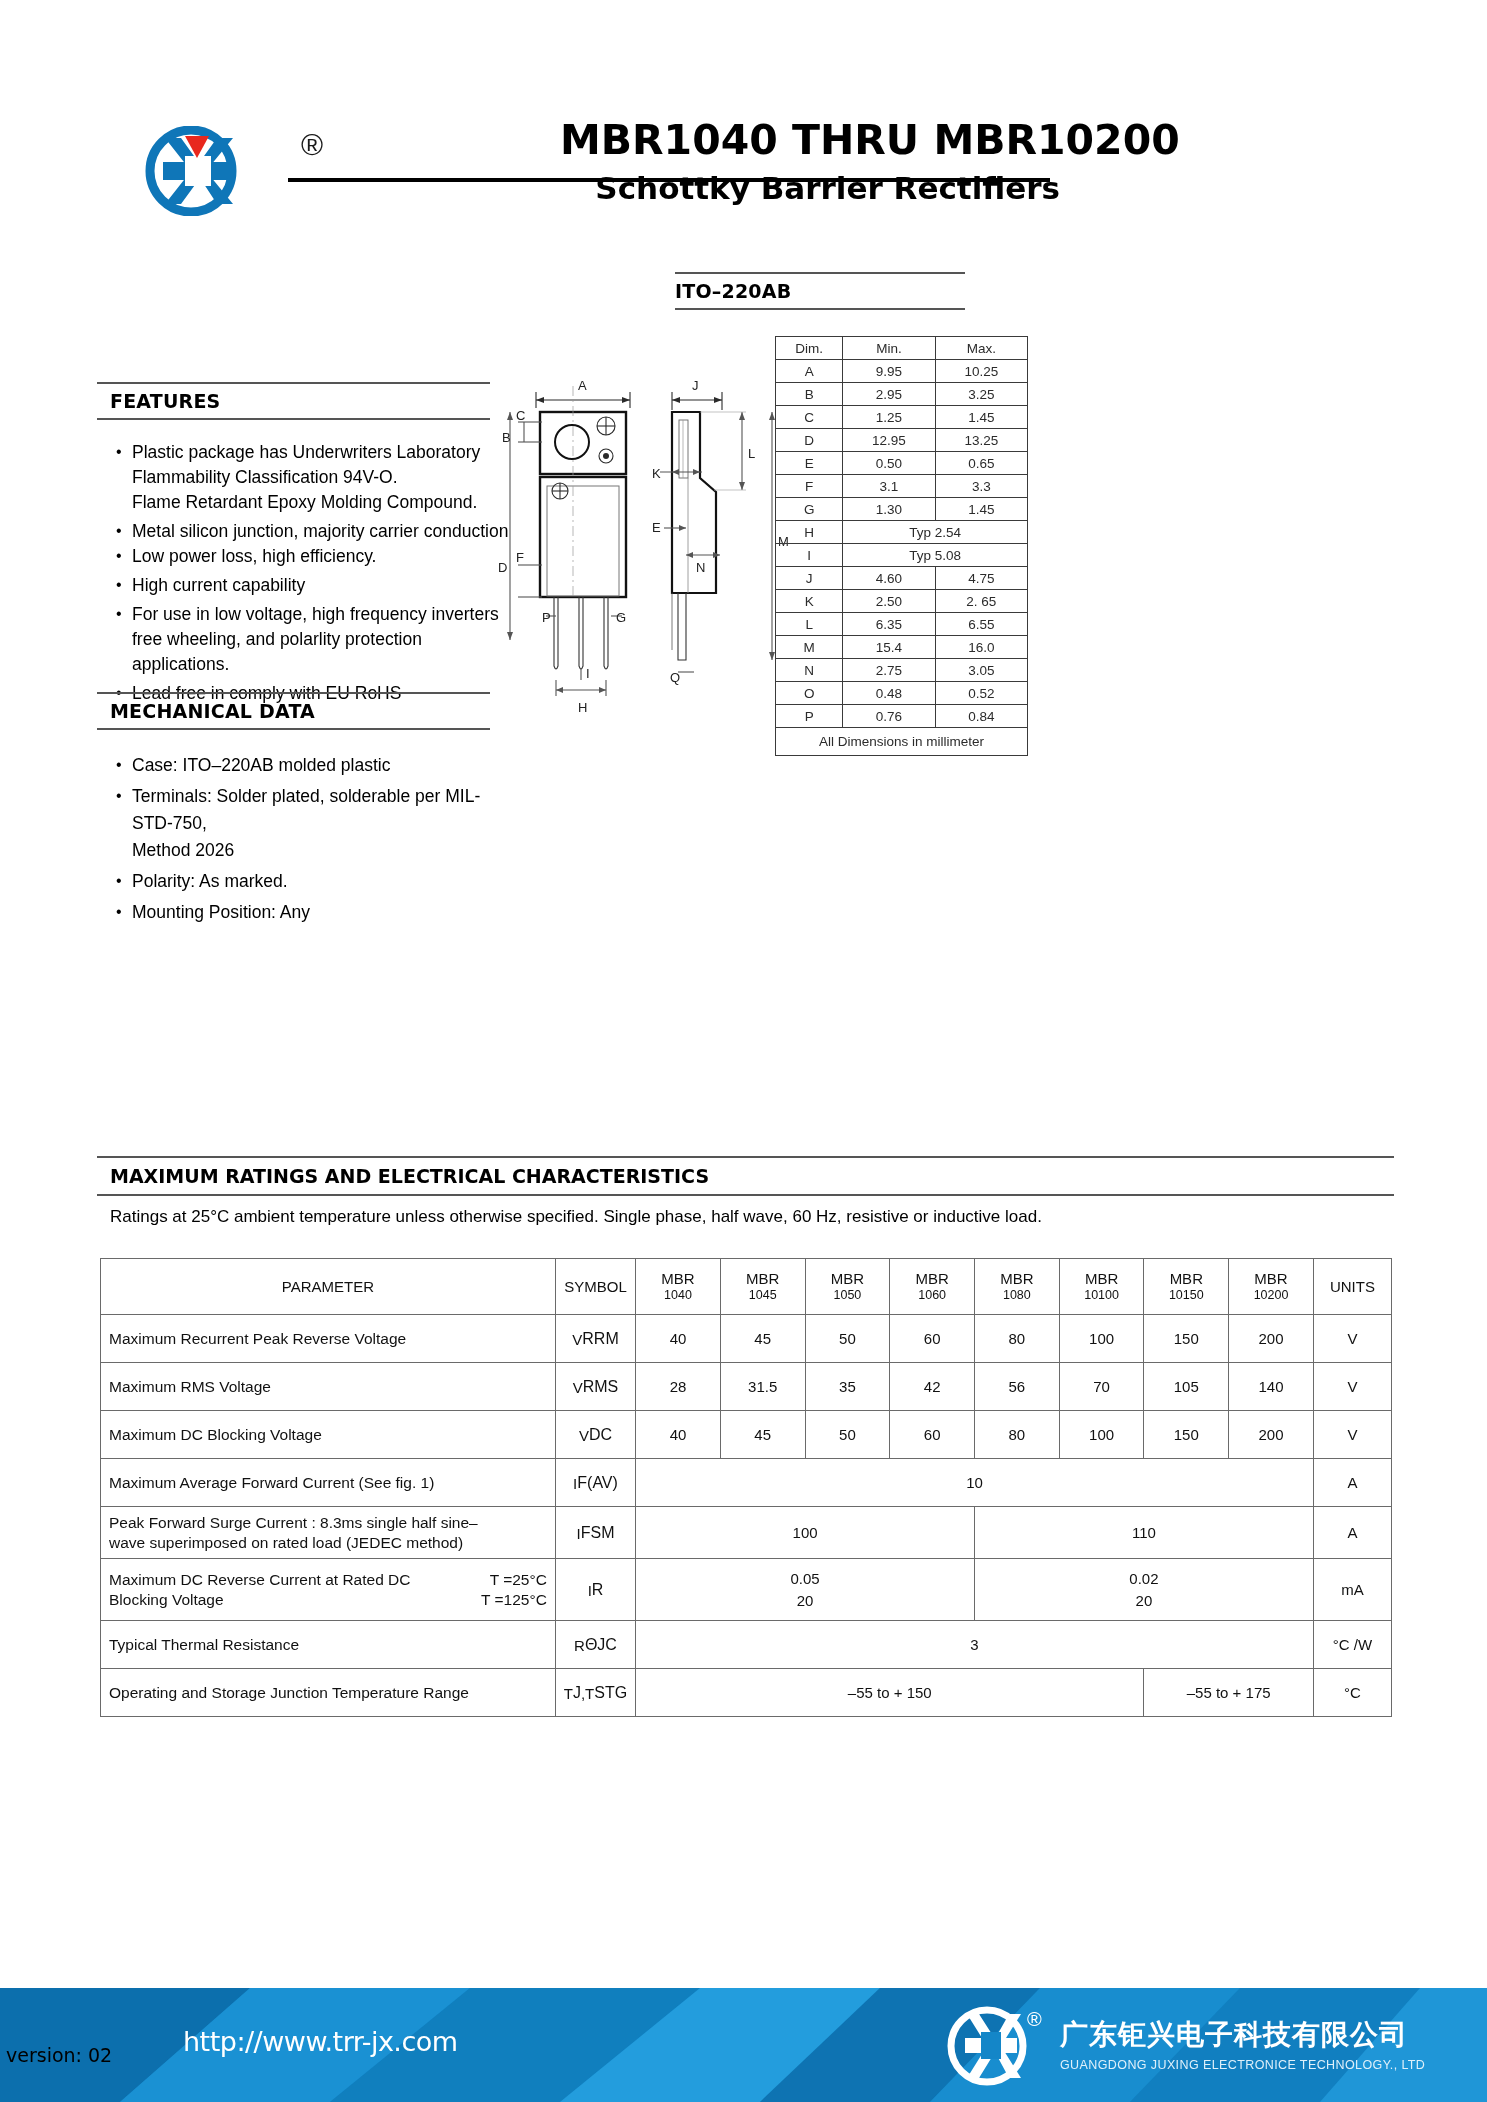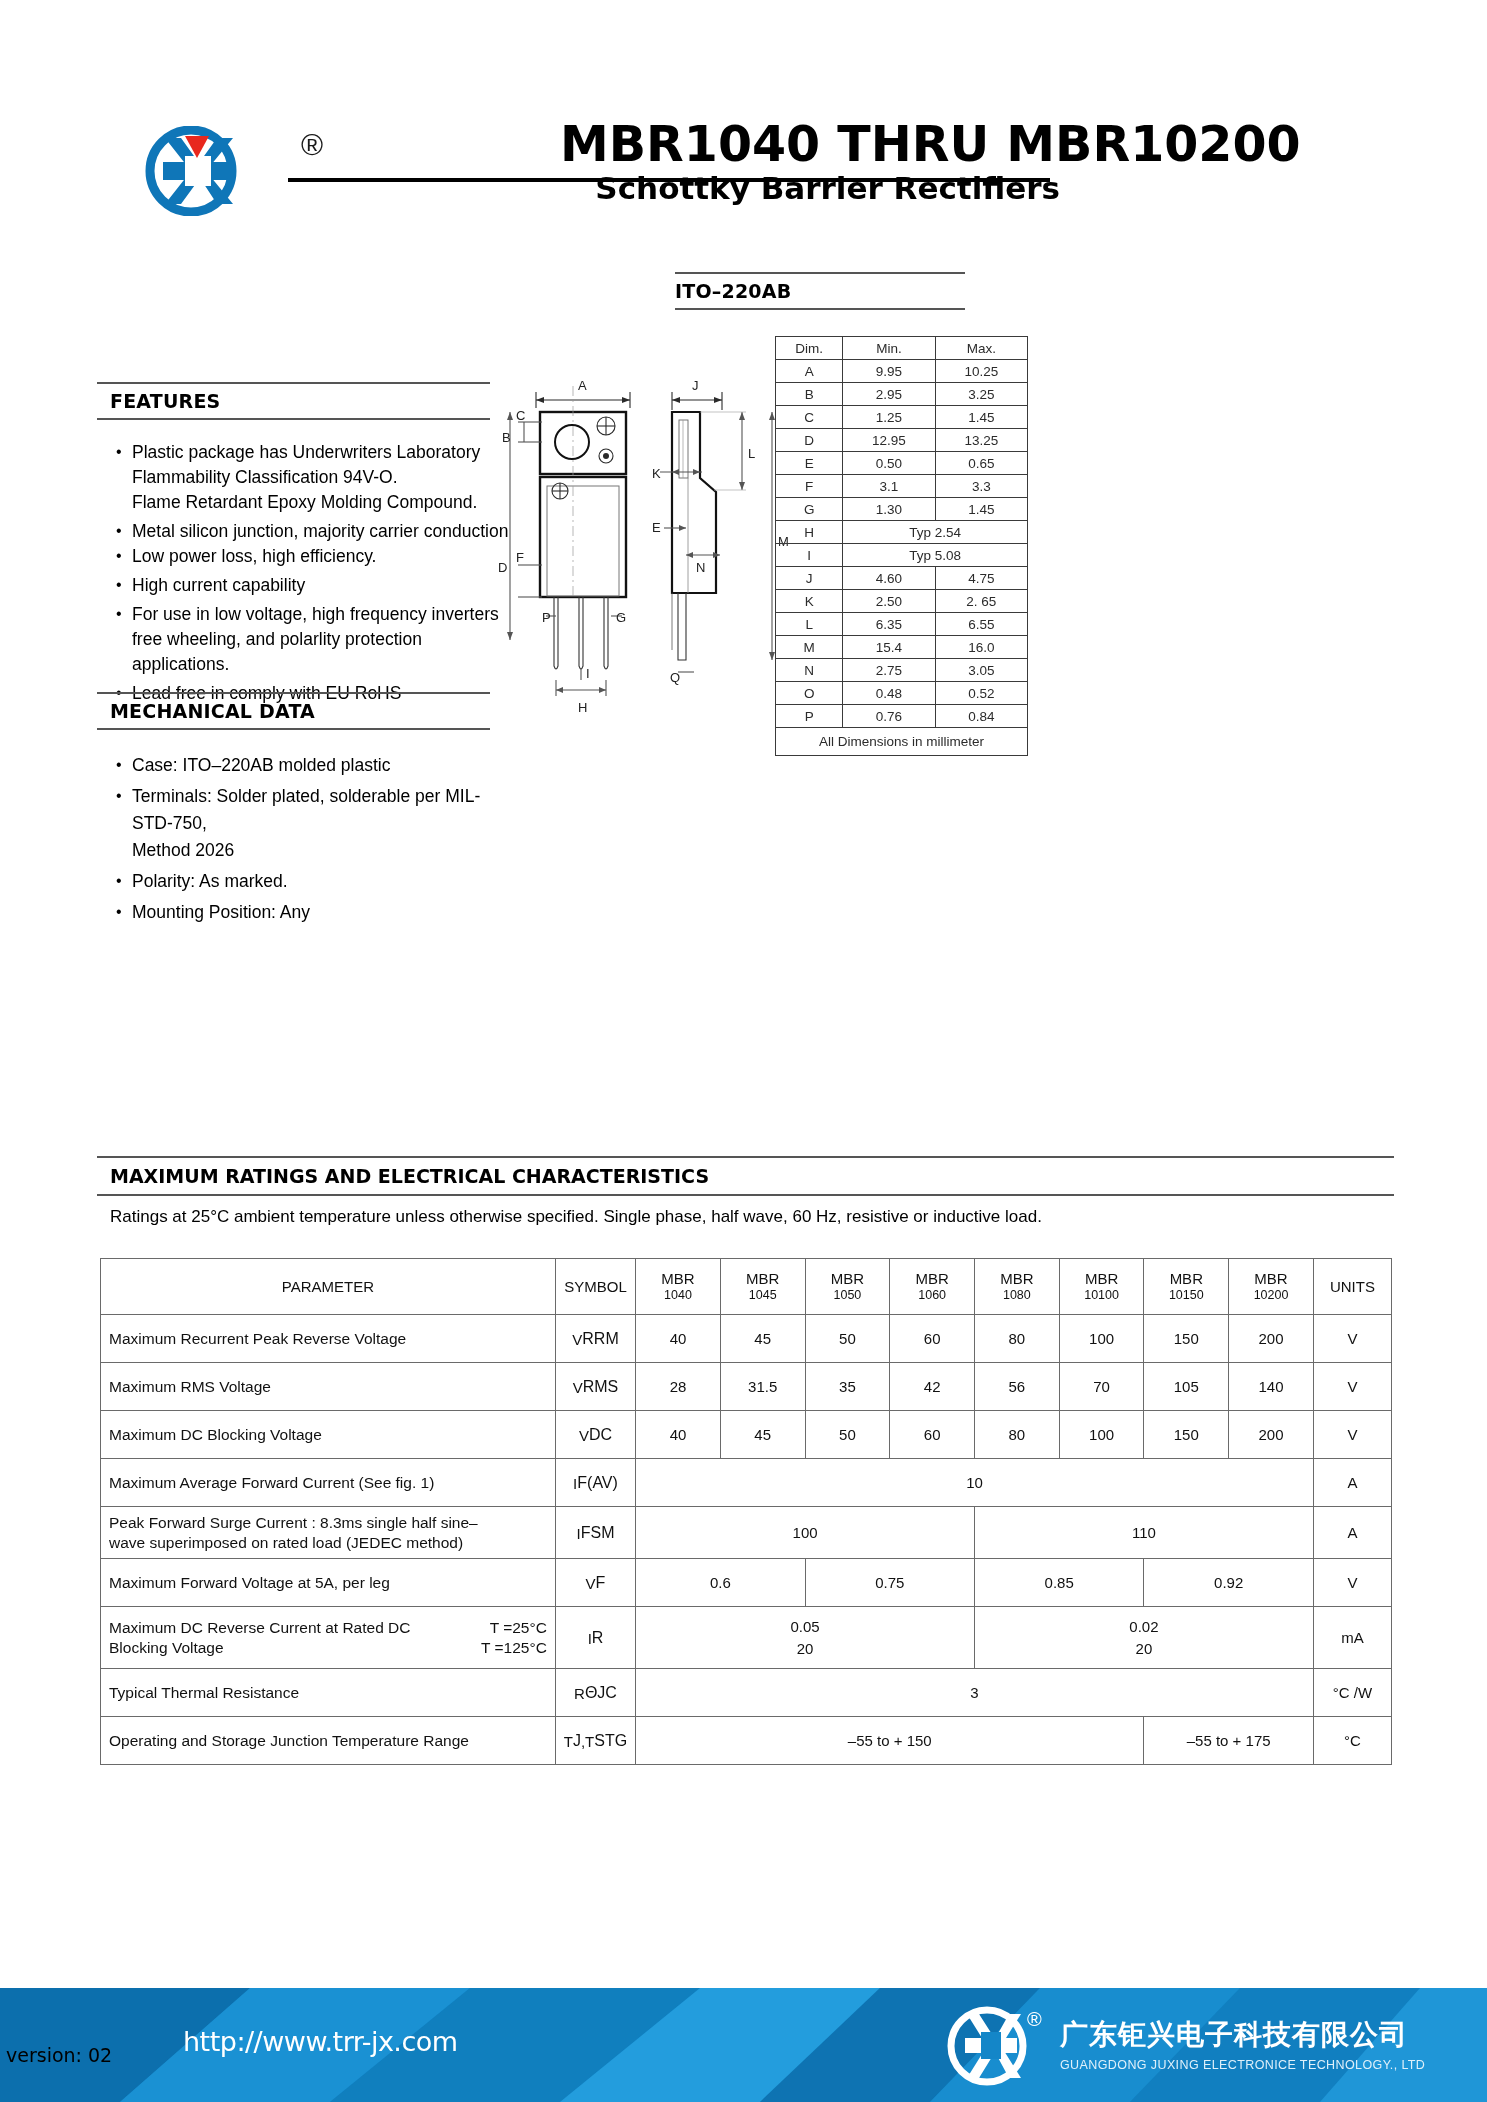--- a/index.html
+++ b/index.html
@@ -13,21 +13,21 @@
   }
   .page { position:relative; width:1487px; height:2102px; }
 
   
   .header { position:absolute; left:0; top:118px; width:1487px; height:110px; }
   .logo-wrap { position:absolute; left:105px; top:8px; width:200px; height:90px; }
   .logo-reg { position:absolute; left:196px; top:4px; font-size:30px; color:#1a1a1a; line-height:1; }
   .title-rule { position:absolute; left:288px; top:60px; width:762px; height:4px; background:#000; }
   .title-main {
     position:absolute; left:560px; top:-2px; width:500px; text-align:center;
-    font-family:"DejaVu Sans", sans-serif; font-weight:bold; font-size:49px;
+    font-family:"DejaVu Sans", sans-serif; font-weight:bold; font-size:41px;
     letter-spacing:0px; white-space:nowrap;
   }
   .title-sub {
     position:absolute; left:520px; top:52px; width:540px; text-align:right;
     font-family:"DejaVu Sans", sans-serif; font-weight:bold; font-size:31px;
     white-space:nowrap;
   }
 
   
   .sec { position:absolute; }
@@ -522,29 +522,20 @@
         <td class="param twoline">
           <div>Peak Forward Surge Current : 8.3ms single half sine–</div>
           <div>wave superimposed on rated load (JEDEC method)</div>
         </td>
         <td class="sym"><span>I</span><span class="sub">FSM</span></td>
         <td colspan="4">100</td>
         <td colspan="4">110</td>
         <td>A</td>
       </tr>
 
-      <tr style="height:48px">
-        <td class="param">Maximum Forward Voltage at 5A, per leg</td>
-        <td class="sym"><span>V</span><span class="sub">F</span></td>
-        <td colspan="2">0.6</td>
-        <td colspan="2">0.75</td>
-        <td colspan="2">0.85</td>
-        <td colspan="2">0.92</td>
-        <td>V</td>
-      </tr>
 
       <tr style="height:62px">
         <td class="param twoline">
           <div><span>Maximum DC Reverse Current at Rated DC</span><span class="rt">T =25°C</span></div>
           <div><span>Blocking Voltage</span><span class="rt">T =125°C</span></div>
         </td>
         <td class="sym"><span>I</span><span class="sub">R</span></td>
         <td colspan="4" class="twoline">
           <div>0.05</div>
           <div>20</div>

